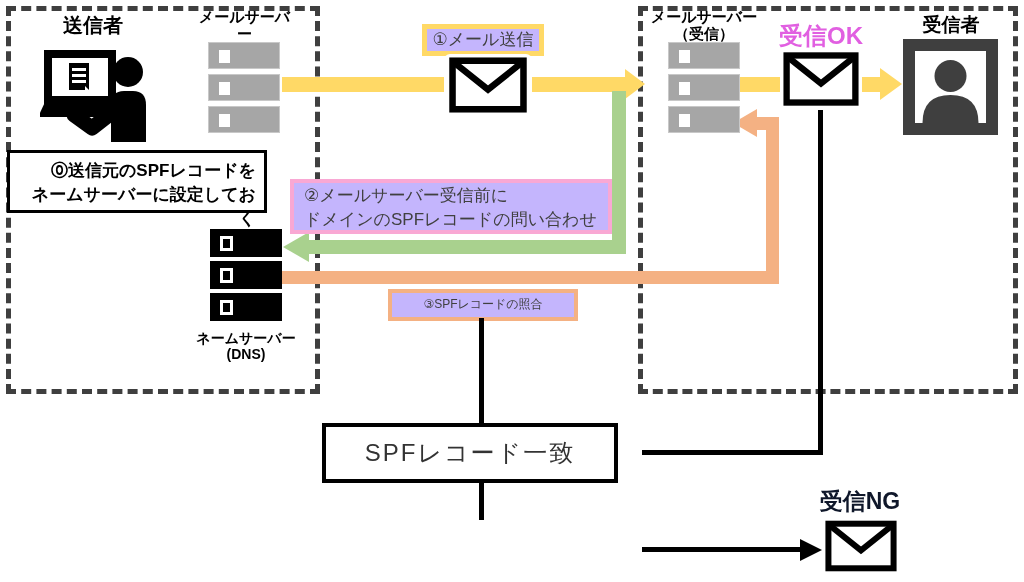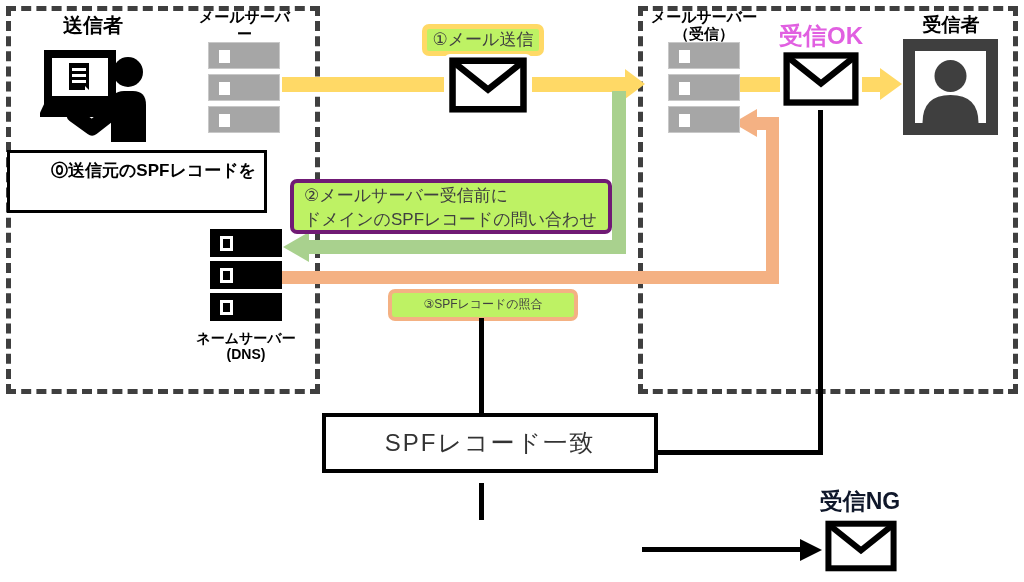--- a/index.html
+++ b/index.html
@@ -10,23 +10,23 @@
     background: #fff; overflow: hidden;
     font-family: "Liberation Sans", "DejaVu Sans", sans-serif;
   }
   .abs { position: absolute; text-align: right; }
   .dashed-box { border: 5px dashed #3f3f3f; }
   .lbl { color:#000; font-weight: bold; text-align: center; line-height: 1.15; }
   .server { background:#a6a6a6; border:1px solid #c8c8c8; }
   .server .led { position:absolute; left:10px; top:7px; width:11px; height:13px; background:#fff; }
   .server.dns { background:#000; border:1px solid #000; }
   .server.dns .led { background:#000; border:3px solid #fff; width:13px; height:15px; top:6px; left:9px; }
-  .step-box { background:#bef264; color:#404040; text-align:center;border-radius:7px; }
+  .step-box { background:#c4b5fd; color:#404040; text-align:center; }
   .yellow-border { border:5px solid #ffd966; }
-  .green-border  { border:4px solid #701a75; }
+  .green-border  { border:4px solid #f9a8d4; }
   .orange-border { border:4px solid #f4b183; }
   .bar { position:absolute; }
   .bar.yellow { background:#ffd966; }
   .bar.green  { background:#a9d18e; }
   .bar.orange { background:#f4b183; }
   .bar.blackline { background:#000; }
   .tri { position:absolute; width:0; height:0; }
   .env-wrap { position:absolute; background:#fff; border-radius:6px; padding:3px; }
   .env-wrap svg { display:block; width:100%; height:100%; }
   .result-box { background:#fff; border:4px solid #000; color:#333;
@@ -69,20 +69,21 @@
     </div>
   <div class="abs server" style="left:208px; top:74px; width:72px; height:27px;">
       <span class="led"></span>
     </div>
   <div class="abs server" style="left:208px; top:106px; width:72px; height:27px;">
       <span class="led"></span>
     </div>
 
   <div class="abs" style="left:7px; top:150px; width:260px; height:63px; background:#fff; border:3px solid #000; padding:6px 8px; font-weight:bold; font-size:17px; line-height:24px; color:#000;">
     <div>⓪送信元のSPFレコードを</div>
+    <div>ネームサーバーに設定しておく</div>
   </div>
 
   <div class="abs server dns" style="left:210px; top:229px; width:72px; height:28px;">
       <span class="led"></span>
     </div>
   <div class="abs server dns" style="left:210px; top:261px; width:72px; height:28px;">
       <span class="led"></span>
     </div>
   <div class="abs server dns" style="left:210px; top:293px; width:72px; height:28px;">
       <span class="led"></span>
@@ -156,21 +157,21 @@
     <div style="width:100%; height:100%; background:#fff;">
       <svg viewBox="0 0 70 72" width="100%" height="100%">
         <circle cx="35" cy="25" r="16" fill="#3f3f3f"></circle>
         <path d="M7,72 Q7,44 35,44 Q63,44 63,72 Z" fill="#3f3f3f"></path>
       </svg>
     </div>
   </div>
 
   <div class="bar blackline" style="left:479px; top:318px; width:5px; height:105px;"></div>
 
-  <div class="abs result-box" style="left:322px; top:413px; width:336px; height:60px;">SPFレコード一致</div>
+  <div class="abs result-box" style="left:322px; top:423px; width:296px; height:60px;">SPFレコード一致</div>
 
   <div class="bar blackline" style="left:479px; top:483px; width:5px; height:37px;"></div>
 
 
   <div class="bar blackline" style="left:642px; top:547px; width:158px; height:5px;"></div>
   <div class="tri" style="left:800px; top:539px; border-left:22px solid #000; border-top:11px solid transparent; border-bottom:11px solid transparent;"></div>
 
   <div class="abs status" style="left:800px; top:486px; width:120px; font-size:23px; color:#0f172a;">受信NG</div>
 
   <div class="env-wrap" style="left:822px; top:516px; width:78px; height:60px;">

